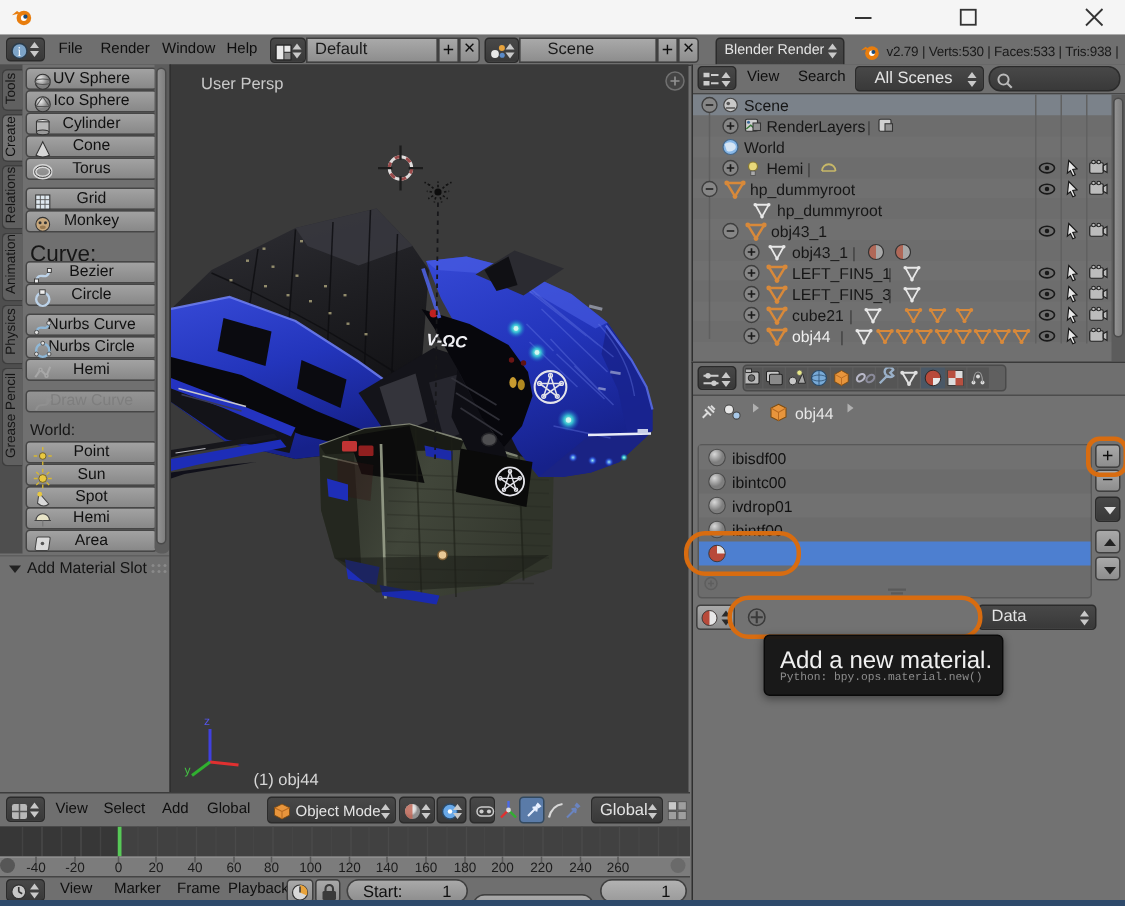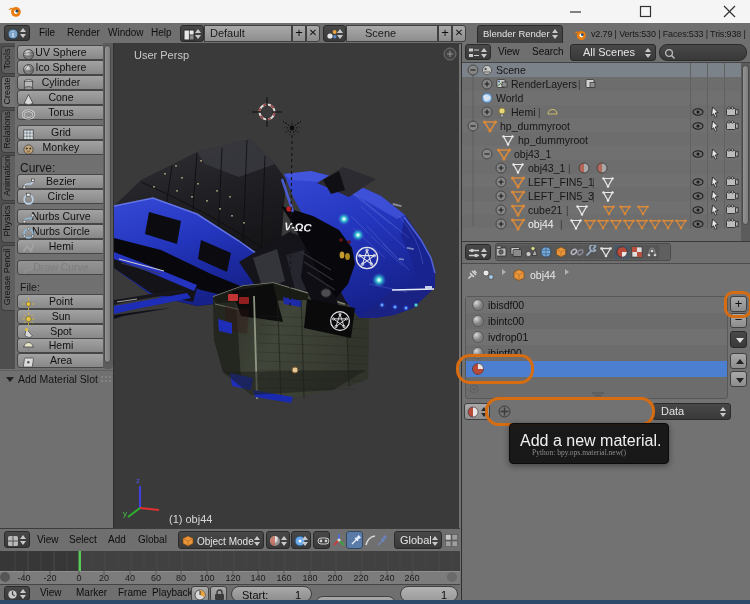--- a/index.html
+++ b/index.html
@@ -95,28 +95,28 @@
   <div class="a" style="left:1px;top:202px;width:14px;height:66px;background:#606060;border:1px solid #3e3e3e;border-right:none;border-radius:4px 0 0 4px;box-sizing:border-box"></div>
   <div class="a" style="left:-26px;top:229px;width:66px;font-size:9px;color:#151515;transform:rotate(-90deg);text-align:center">Grease Pencil</div>
 
   <div class="tbtn" style="top:2px">UV Sphere</div>
   <div class="tbtn" style="top:17px">Ico Sphere</div>
   <div class="tbtn" style="top:32px">Cylinder</div>
   <div class="tbtn" style="top:47px">Cone</div>
   <div class="tbtn" style="top:62px">Torus</div>
   <div class="tbtn" style="top:82px">Grid</div>
   <div class="tbtn" style="top:97px">Monkey</div>
-  <div class="a" style="left:20px;top:118px;font-size:12px;color:#161616">Curve:</div>
+  <div class="a" style="left:20px;top:118px;font-size:15px;color:#161616">Curve:</div>
   <div class="tbtn" style="top:131px">Bezier</div>
   <div class="tbtn" style="top:146px">Circle</div>
   <div class="tbtn" style="top:166px">Nurbs Curve</div>
   <div class="tbtn" style="top:181px">Nurbs Circle</div>
   <div class="tbtn" style="top:196px">Hemi</div>
   <div class="tbtn" style="top:217px;color:#7e7e7e;background:linear-gradient(#949494,#848484)">Draw Curve</div>
-  <div class="a" style="left:20px;top:238px;font-size:10.5px;color:#161616">File:</div>
+  <div class="a" style="left:20px;top:238px;font-size:10.5px;color:#161616">World:</div>
   <div class="tbtn" style="top:251px">Point</div>
   <div class="tbtn" style="top:266px">Sun</div>
   <div class="tbtn" style="top:281px">Spot</div>
   <div class="tbtn" style="top:295px">Hemi</div>
   <div class="tbtn" style="top:310px">Area</div>
 
   <svg class="a" style="left:22px;top:2px" width="13" height="330" viewBox="0 0 13 330">
     <defs>
       <radialGradient id="sph" cx="0.35" cy="0.3">
           <stop offset="0" stop-color="#f0f0f0"></stop>
@@ -941,21 +941,21 @@
       <span style="margin-left:8px;line-height:15px;position:absolute">Data</span>
       <span class="ud" style="right:3px;top:3px"></span>
     </div>
 
   <div class="or" style="left:-6px;top:112px;width:78px;height:30px"></div>
   <div class="or" style="left:262px;top:49px;width:28px;height:27px;border-radius:9px"></div>
   <div class="or" style="left:23px;top:155px;width:170px;height:29px"></div>
 
   <div class="a" style="left:47px;top:181px;width:158px;height:39px;background:rgba(22,22,22,0.96);border:1px solid #0a0a0a;border-radius:4px;box-shadow:0 2px 6px rgba(0,0,0,.4)">
     <div class="a" style="left:10px;top:8px;font-size:16px;color:#f0f0f0;white-space:nowrap">Add a new material.</div>
-    <div class="a" style="left:22px;top:24px;font-size:7.5px;color:#8d8d8d;font-family:Liberation Serif, serif;white-space:nowrap">Python: bpy.ops.material.new()</div>
+    <div class="a" style="left:10px;top:24px;font-size:7.5px;color:#8d8d8d;font-family:Liberation Mono, monospace;white-space:nowrap">Python: bpy.ops.material.new()</div>
   </div>
 </div>
 
 <div class="a" id="timeline" style="left:0;top:551px;width:460px;height:33px;background:#3e3e3e">
   <svg class="a" style="left:0;top:0" width="460" height="33" viewBox="0 0 460 33" font-family="Liberation Sans,sans-serif">
     <rect x="0" y="0" width="460" height="20" fill="#414141"></rect>
     <rect x="0" y="0" width="80" height="20" fill="#373737"></rect>
     <g stroke="#4a4a4a" stroke-width="1">
       <line x1="28" y1="0" x2="28" y2="20"></line>
         <line x1="54" y1="0" x2="54" y2="20"></line>

